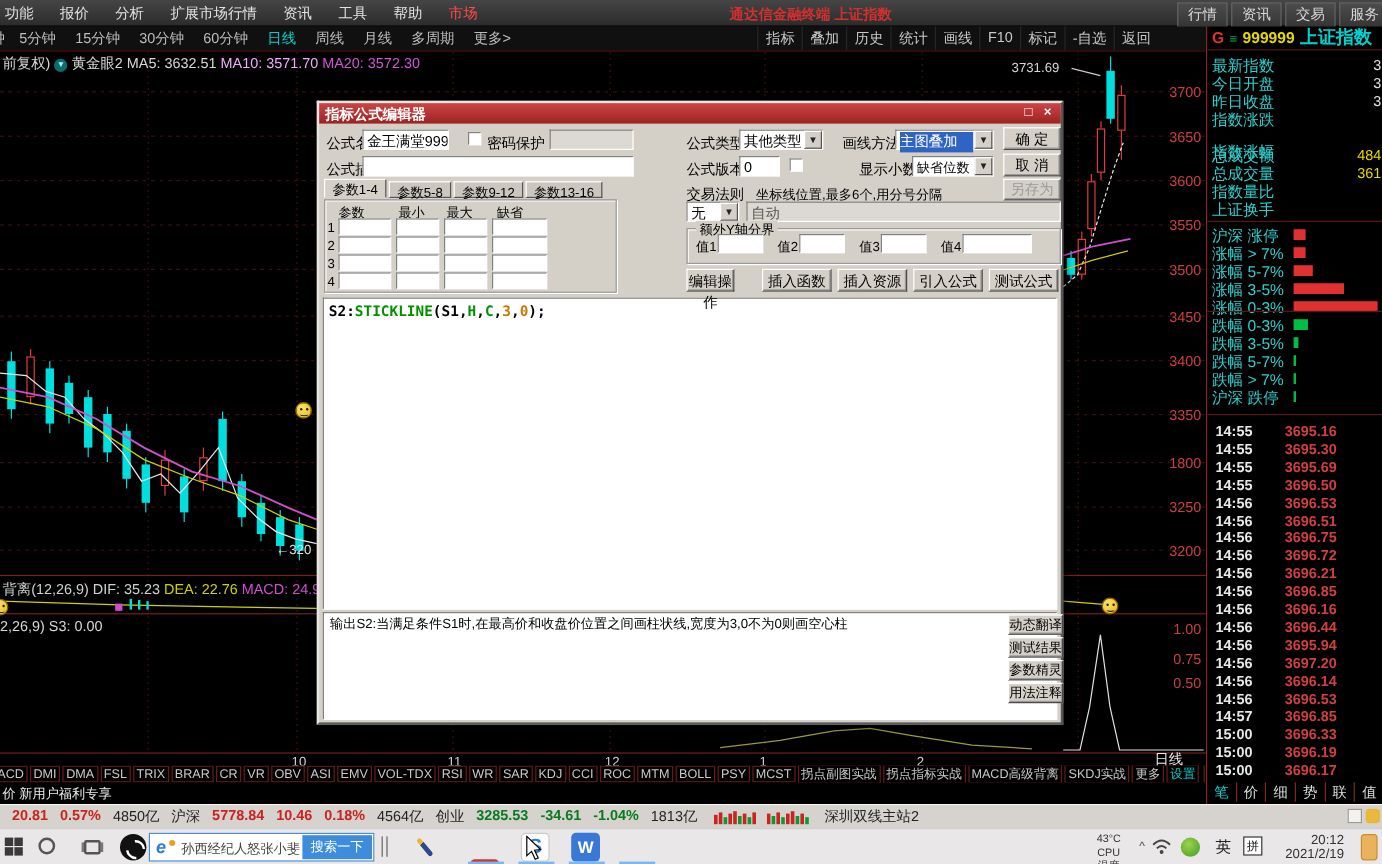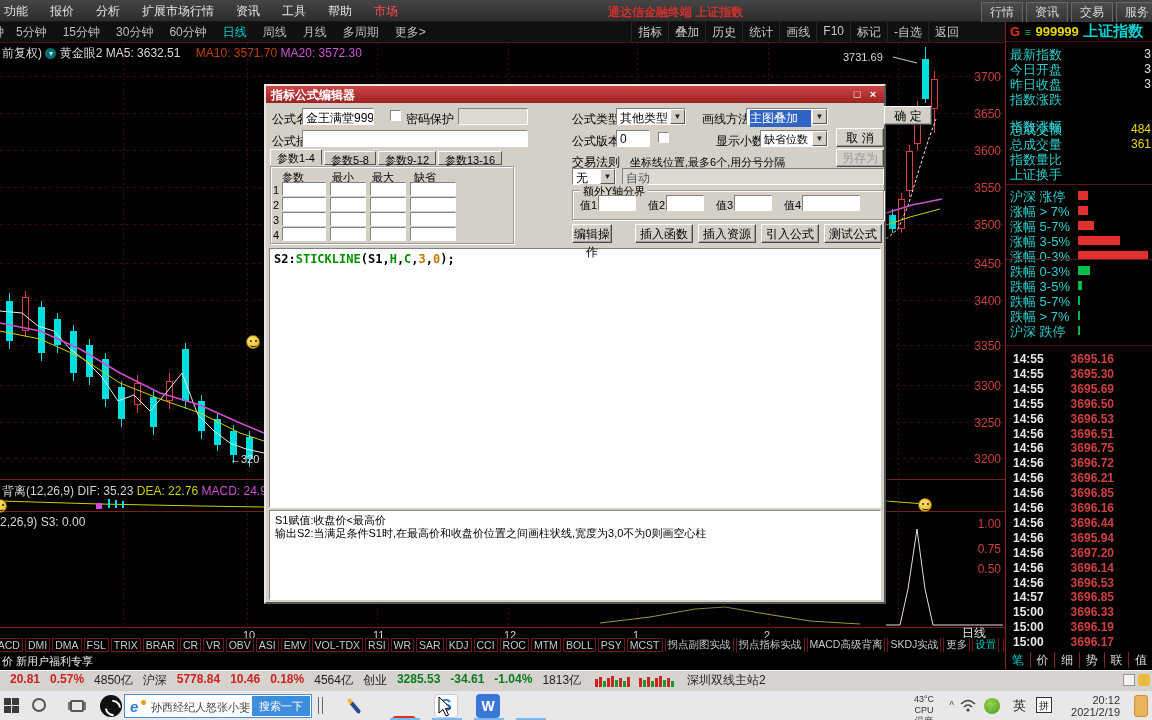--- a/index.html
+++ b/index.html
@@ -29,21 +29,21 @@
   .tfr-btn { color:#c8c8c8; font-size:12px; padding:2px 6px; border-left:1px solid #262626; }
 
   
   #chart { left:0; top:42px; width:1005px; height:596px; background:#000; overflow:hidden; border-top:1px solid #4d1212; }
   .gridv { position:absolute; top:0; width:1px; height:584px; background:repeating-linear-gradient(#3a0e0e 0 2px,transparent 2px 5px); }
   .gridh { position:absolute; left:0; width:1005px; height:1px; background:repeating-linear-gradient(90deg,#3a0e0e 0 3px,transparent 3px 7px); }
   .sepline { position:absolute; left:0; width:1005px; height:1px; background:#7a1f1f; }
   .axis-lbl { position:absolute; color:#c84040; font-size:12px; width:40px; text-align:right; }
   .xaxis-lbl { position:absolute; top:586px; color:#cfcfcf; font-size:11px; }
   #infoline { position:absolute; left:2px; top:2px; font-size:12px; white-space:nowrap; }
-  #infoline .w { color:#d8d8d8; } #infoline .y { color:#c2410c;margin-left:12px; } #infoline .m { color:#d255d2; }
+  #infoline .w { color:#d8d8d8; } #infoline .y { color:#f0abfc; } #infoline .m { color:#d255d2; }
   .dd-circle { display:inline-block; width:11px; height:11px; border-radius:50%; background:#0a6e6e; color:#aef; font-size:7px; text-align:center; line-height:11px; vertical-align:1px; }
   .candle-wick { position:absolute; width:1px; }
   .candle-body { position:absolute; width:7px; }
   .cb-d { background:#00dede; }
   .cb-u { background:#000; border:1px solid #e03c3c; }
   #peak-lbl { position:absolute; left:843px; top:8px; color:#d8d8d8; font-size:11px; }
   #tag-lbl { position:absolute; left:230px; top:410px; color:#e0e0e0; font-size:11px; }
   #macdline { position:absolute; left:2px; top:440px; font-size:12px; white-space:nowrap; }
   #macdline .w { color:#d0d0d0; } #macdline .y { color:#cfcf00; } #macdline .m { color:#cf4fcf; }
   #s3line { position:absolute; left:0px; top:472px; color:#d8d8d8; font-size:12px; }
@@ -322,21 +322,21 @@
 
     <div>
         <div class="axis-lbl" style="right: 4px; top: 27px;">3700</div>
         <div class="axis-lbl" style="right: 4px; top: 64px;">3650</div>
         <div class="axis-lbl" style="right: 4px; top: 101px;">3600</div>
         <div class="axis-lbl" style="right: 4px; top: 138px;">3550</div>
         <div class="axis-lbl" style="right: 4px; top: 175px;">3500</div>
         <div class="axis-lbl" style="right: 4px; top: 214px;">3450</div>
         <div class="axis-lbl" style="right: 4px; top: 251px;">3400</div>
         <div class="axis-lbl" style="right: 4px; top: 296px;">3350</div>
-        <div class="axis-lbl" style="right: 4px; top: 336px;">3300</div>
+        <div class="axis-lbl" style="right: 4px; top: 336px;">1800</div>
         <div class="axis-lbl" style="right: 4px; top: 373px;">3250</div>
         <div class="axis-lbl" style="right: 4px; top: 409px;">3200</div>
       </div>
     <div>
         <div class="axis-lbl" style="right: 4px; top: 474px;">1.00</div>
         <div class="axis-lbl" style="right: 4px; top: 499px;">0.75</div>
         <div class="axis-lbl" style="right: 4px; top: 519px;">0.50</div>
       </div>
     <div>
         <div class="xaxis-lbl" style="left: 243px;">10</div>
@@ -682,21 +682,21 @@
     <div class="dlbl" style="left:306px;top:25px;">公式类型</div>
     <div class="ddrop" style="left:350px;top:22px;width:70px;height:17px;">
       <span class="txt">其他类型</span>
         <span class="arr">▼</span>
     </div>
     <div class="dlbl" style="left:436px;top:25px;">画线方法</div>
     <div class="ddrop" style="left:480px;top:22px;width:82px;height:17px;">
       <span class="txt sel">主图叠加</span>
         <span class="arr">▼</span>
     </div>
-    <div class="dbtn" style="left:570px;top:20px;width:48px;height:19px;line-height:18px;margin-left:48px;">确 定</div>
+    <div class="dbtn" style="left:570px;top:20px;width:48px;height:19px;line-height:18px;">确 定</div>
 
     <div class="dlbl" style="left:6px;top:47px;">公式描述</div>
     <div class="din" style="left:36px;top:44px;width:226px;height:17px;"></div>
     <div class="dlbl" style="left:306px;top:47px;">公式版本</div>
     <div class="din" style="left:350px;top:44px;width:34px;height:17px;">0</div>
     <div class="dcheck" style="left:392px;top:46px;"></div>
     <div class="dlbl" style="left:406px;top:53px;margin-top:32px;">云公式</div>
     <div class="dlbl" style="left:450px;top:47px;">显示小数</div>
     <div class="ddrop" style="left:494px;top:44px;width:68px;height:17px;font-size:11px;">
       <span class="txt">缺省位数</span>
@@ -721,22 +721,27 @@
     <div class="dgroup" style="left:306px;top:104px;width:312px;height:30px;"></div>
     <div class="dlbl11" style="left:314px;top:98px;background:#d4d0c8;padding:0 3px;">额外Y轴分界</div>
     <div></div>
     <div></div>
 
     <div id="code-area">
         <div><span class="ck">S2:</span><span class="cf">STICKLINE</span><span class="ck">(</span><span class="ck">S1</span><span class="ck">,</span><span class="cf">H</span><span class="ck">,</span><span class="cf">C</span><span class="ck">,</span><span class="cn">3</span><span class="ck">,</span><span class="cn">0</span><span class="ck">)</span><span class="ck">;</span></div>
       </div>
 
     <div id="desc-area">
-        <div>S1赋值:收盘价&lt;最高价</div>
         <div>输出S2:当满足条件S1时,在最高价和收盘价位置之间画柱状线,宽度为3,0不为0则画空心柱</div>
+      </div>
+    <div id="desc-btns">
+        <div class="dbtn">动态翻译</div>
+        <div class="dbtn">测试结果</div>
+        <div class="dbtn">参数精灵</div>
+        <div class="dbtn">用法注释</div>
       </div>
   <div class="dtab" style="left: 4px; top: 63px; width: 52px;">参数1-4</div>
       <div class="dtab off" style="left: 58px; top: 65px; width: 52px;">参数5-8</div>
       <div class="dtab off" style="left: 112px; top: 65px; width: 58px;">参数9-12</div>
       <div class="dtab off" style="left: 172px; top: 65px; width: 64px;">参数13-16</div>
       <div class="dlbl11" style="left: 16px; top: 84px;">参数</div>
       <div class="dlbl11" style="left: 66px; top: 84px;">最小</div>
       <div class="dlbl11" style="left: 106px; top: 84px;">最大</div>
       <div class="dlbl11" style="left: 148px; top: 84px;">缺省</div>
       <div class="dlbl11" style="left: 7px; top: 98px;">1</div>

